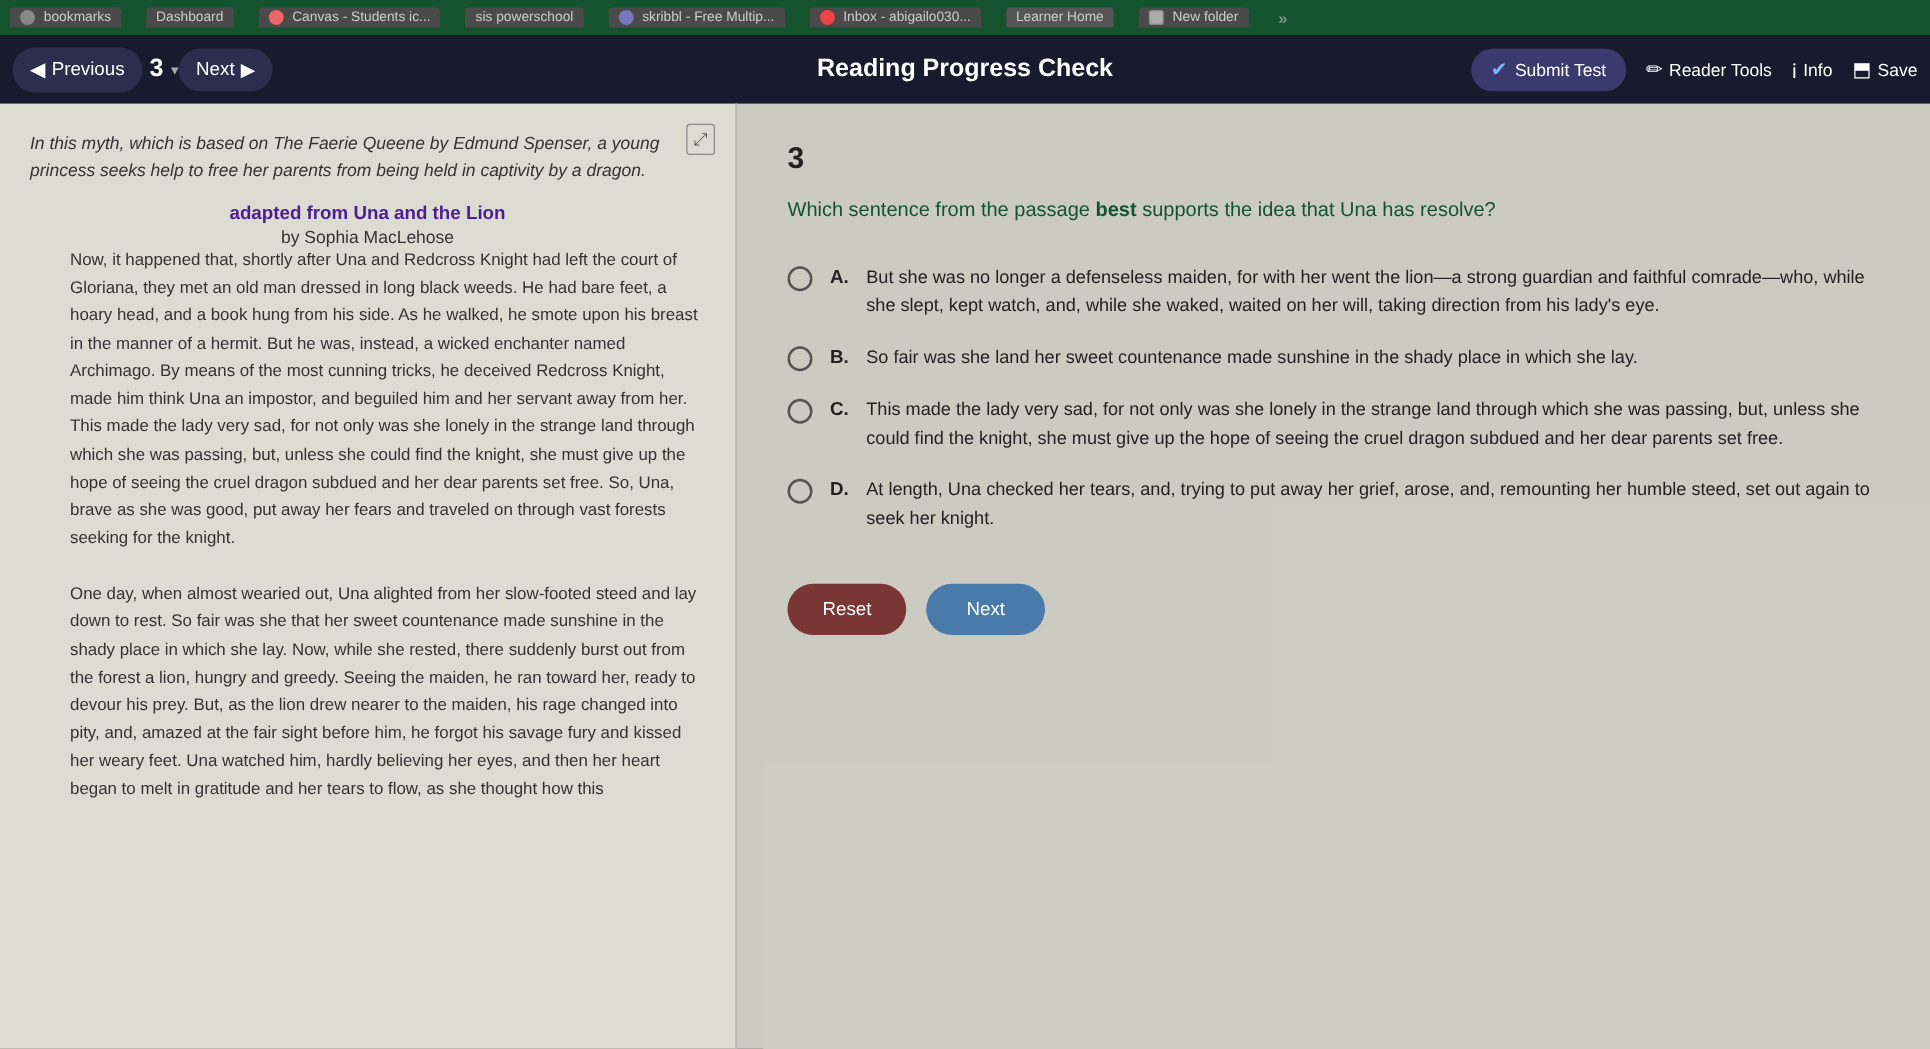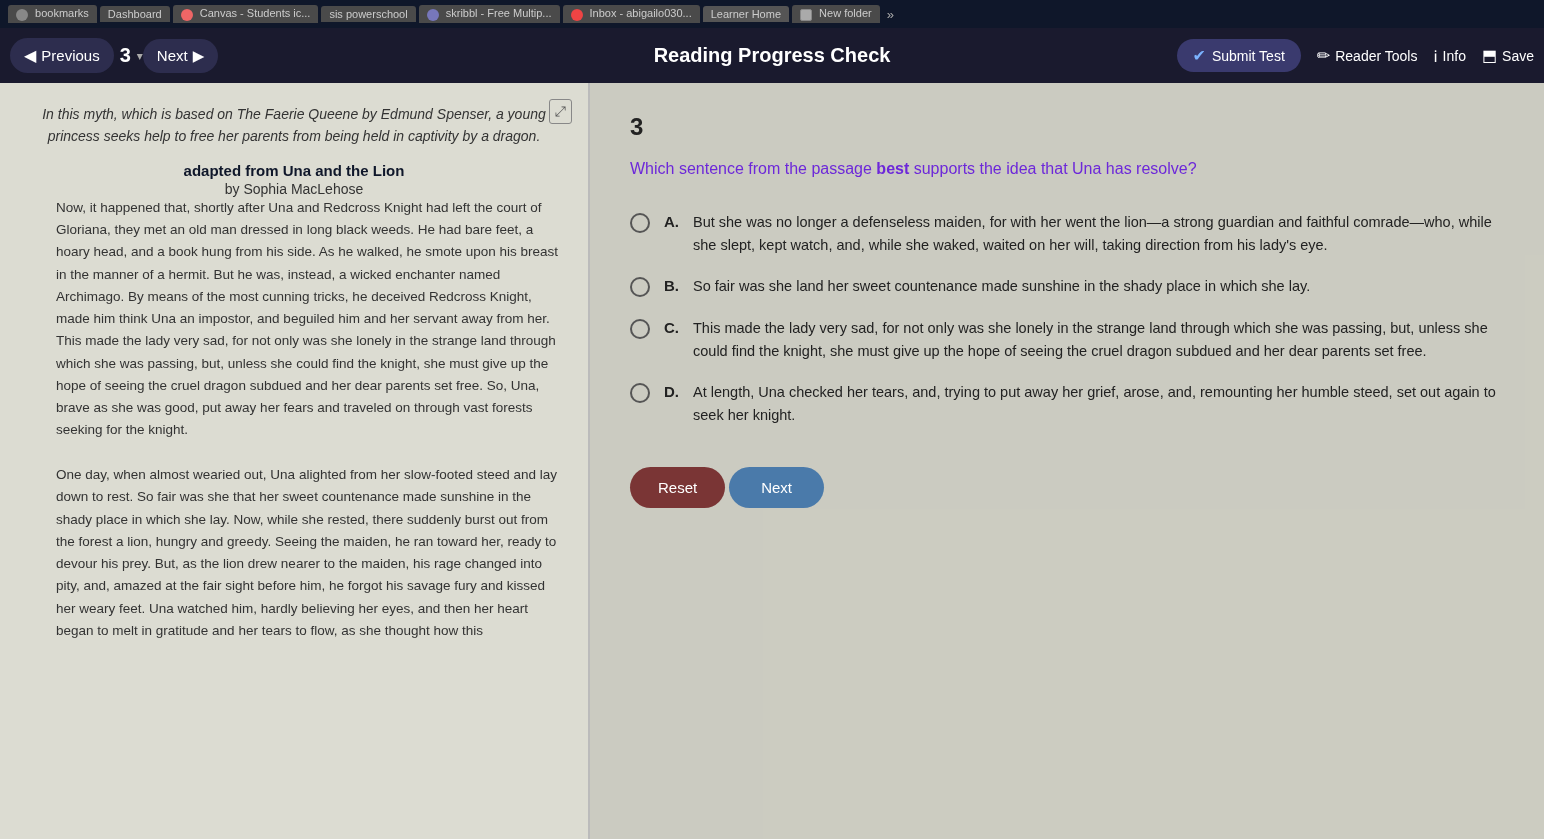--- a/index.html
+++ b/index.html
@@ -7,26 +7,26 @@
       font-family: Arial, sans-serif;
       background: #2a2a2a;
       width: 1544px;
       min-height: 839px;
       overflow: hidden;
       position: relative;
     }
 
     
     .browser-bar {
-      background: #0f172a;
+      background: #14532d;
       height: 28px;
       display: flex;
       align-items: center;
       padding: 0 8px;
-      gap: 3px;
+      gap: 20px;
       overflow: hidden;
     }
     .browser-tab {
       color: #ccc;
       font-size: 11px;
       white-space: nowrap;
       padding: 2px 8px;
       background: #4a4a4a;
       border-radius: 3px 3px 0 0;
       cursor: pointer;
@@ -169,27 +169,26 @@
       padding: 3px 5px;
       font-size: 14px;
       color: #555;
     }
     .passage-intro {
       font-size: 14px;
       color: #333;
       margin-bottom: 14px;
       line-height: 1.6;
       font-style: italic;
-      text-align: center;
     }
     .passage-title {
       text-align: center;
       font-weight: bold;
       font-size: 15px;
-      color: #0f172a;
+      color: #4c1d95;
       margin-bottom: 2px;
     }
     .passage-author {
       text-align: center;
       font-size: 14px;
       color: #333;
       margin-bottom: 0;
     }
     .passage-text {
       font-size: 13.5px;
@@ -207,21 +206,21 @@
       position: relative;
     }
     .question-number {
       font-size: 24px;
       font-weight: bold;
       color: #222;
       margin-bottom: 16px;
     }
     .question-text {
       font-size: 16px;
-      color: #6d28d9;
+      color: #14532d;
       margin-bottom: 30px;
       line-height: 1.5;
     }
     .question-text strong { font-weight: bold; }
 
     
     .options-list {
       list-style: none;
       display: flex;
       flex-direction: column;
@@ -253,21 +252,21 @@
     }
     .option-text {
       font-size: 14.5px;
       color: #222;
       line-height: 1.6;
     }
 
     
     .action-buttons {
       display: flex;
-      gap: 4px;
+      gap: 16px;
       margin-top: 10px;
     }
     .reset-btn {
       background: #7a3535;
       color: #fff;
       border: none;
       border-radius: 22px;
       padding: 12px 28px;
       font-size: 15px;
       cursor: pointer;

